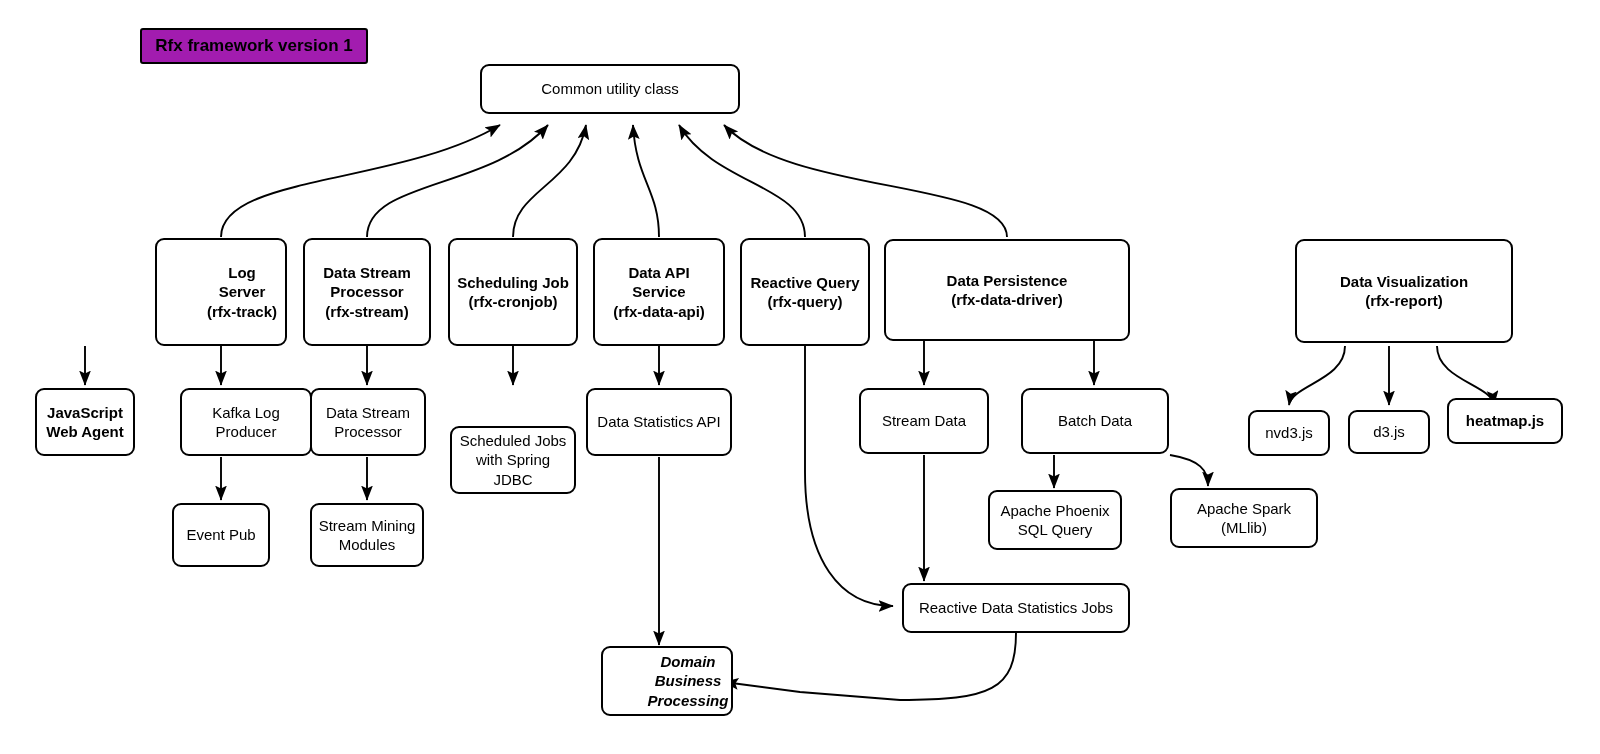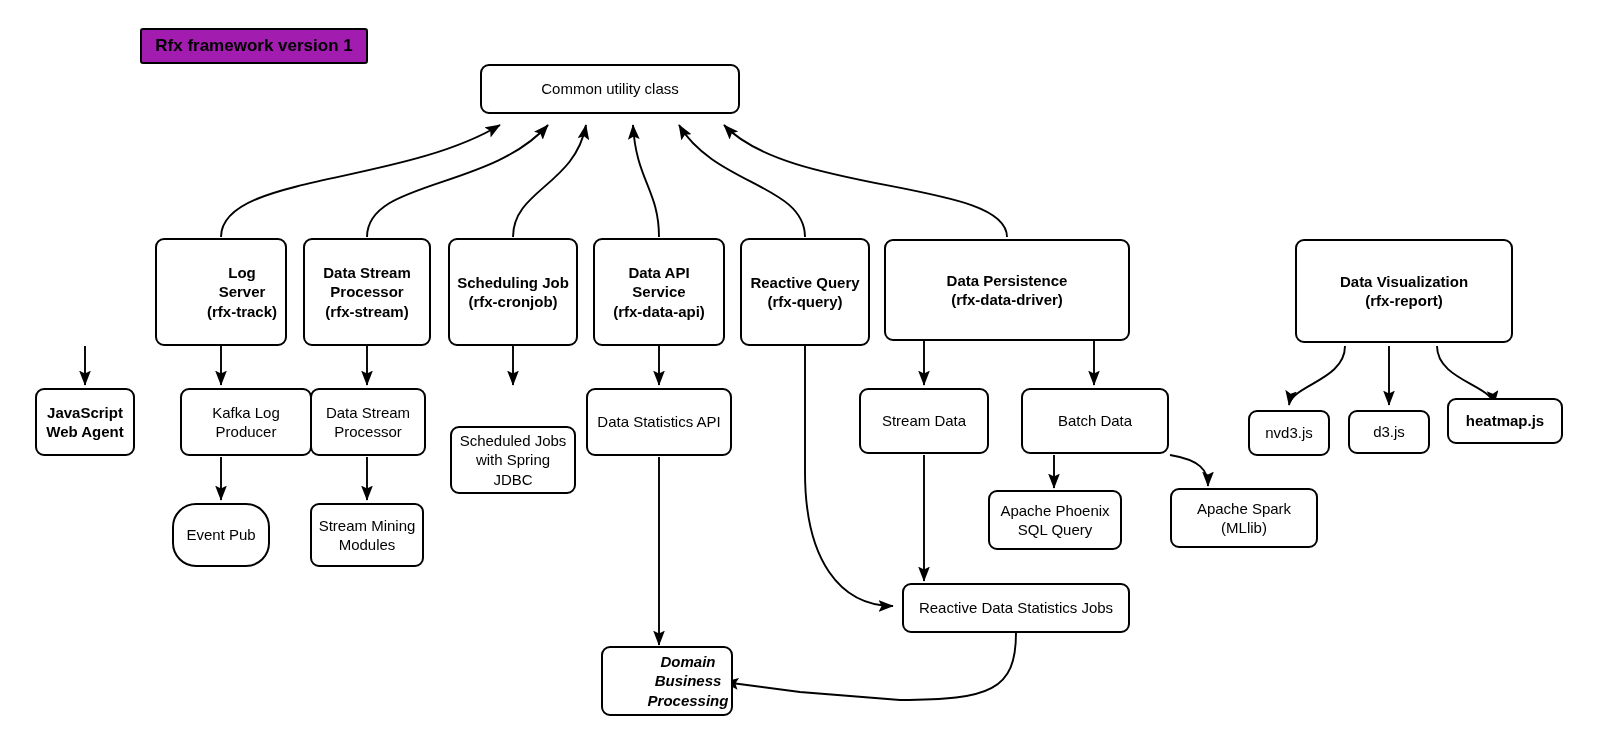--- a/index.html
+++ b/index.html
@@ -184,21 +184,21 @@
   </div>
 
   <div class="node" style="left:1348px; top:410px; width:82px; height:44px;">
     <span class="lbl">d3.js</span>
   </div>
 
   <div class="node" style="left:1447px; top:398px; width:116px; height:46px;font-weight:bold;">
     <span class="lbl">heatmap.js</span>
   </div>
 
-  <div class="node" style="left:172px; top:503px; width:98px; height:64px;border-radius:24px;">
+  <div class="node" style="left:172px; top:503px; width:98px; height:64px;">
     <span class="lbl">Event Pub</span>
   </div>
 
   <div class="node" style="left:310px; top:503px; width:114px; height:64px;">
     <span class="lbl">Stream Mining
 Modules</span>
   </div>
 
   <div class="node" style="left:988px; top:490px; width:134px; height:60px;">
     <span class="lbl">Apache Phoenix

